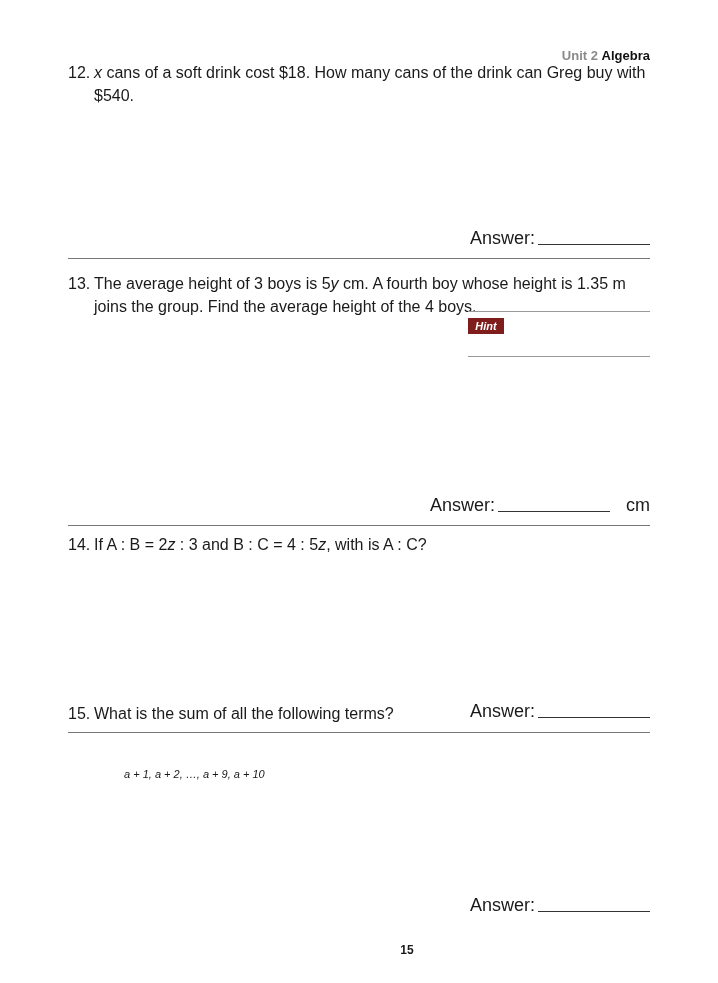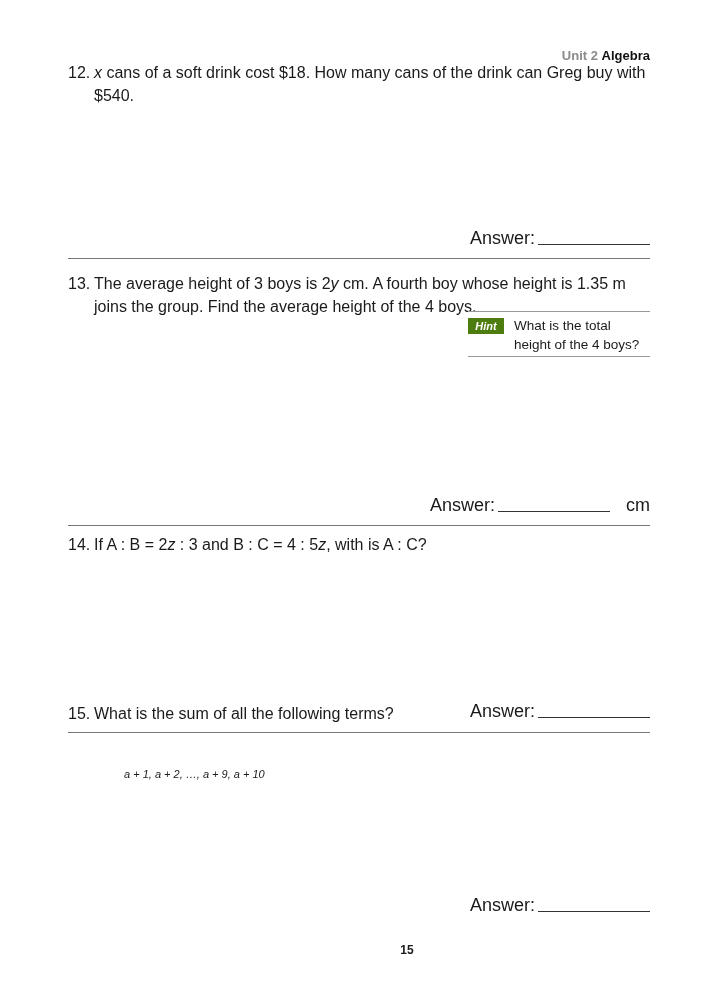--- a/index.html
+++ b/index.html
@@ -10,21 +10,21 @@
     .header .topic { color: #111; font-weight: bold; }
     .q { position: absolute; left: 68px; width: 582px; font-size: 16px; line-height: 23px; }
     .q .num { position: absolute; left: 0; top: 0; }
     .q .text { display: block; padding-left: 26px; }
     .answer { position: absolute; right: 68px; font-size: 18px; display: flex; align-items: flex-end; }
     .answer .line { display: inline-block; height: 1px; background: #333; margin-left: 3px; margin-bottom: 4px; }
     .answer .unit { margin-left: 16px; }
     .divider { position: absolute; left: 68px; width: 582px; height: 1px; background: #777; }
     .hint { position: absolute; left: 468px; top: 311px; width: 182px; height: 44px;
             border-top: 1px solid #999; border-bottom: 1px solid #999; }
-    .hint .badge { position: absolute; left: 0; top: 6px; width: 36px; height: 16px; background: #4d7c0f;
+    .hint .badge { position: absolute; left: 0; top: 6px; width: 36px; height: 16px; background: #7f1d1d;
                    color: #fff; font-weight: bold; font-style: italic; font-size: 11px; line-height: 16px; text-align: center; }
     .hint .htext { position: absolute; left: 46px; top: 4px; font-size: 13.5px; line-height: 19px; }
     .terms { position: absolute; left: 124px; top: 768px; font-size: 11px; }
     .footer { position: absolute; top: 943px; left: 0; width: 718px; text-align: center; font-weight: bold; font-size: 12px; padding-left: 48px; }
   </style>
 </head>
 <body>
 
 <div class="header">
   <span class="unit">Unit 2</span>
@@ -36,28 +36,24 @@
   <span class="text"><i>x</i><span> cans of a soft drink cost $18. How many cans of the drink can Greg buy with $540.</span></span>
 </div>
 <div class="answer" style="top:228px;">
   <span>Answer:</span>
   <span class="line" style="width:112px;"></span>
 </div>
 <div class="divider" style="top:258px;"></div>
 
 <div class="q" style="top:272px;">
   <span class="num">13.</span>
-  <span class="text"><span>The average height of 3 boys is 2</span><i>y</i><span> cm. A fourth boy whose height is 1.35 m joins the group. Find the average height of the 4 boys.</span></span>
+  <span class="text"><span>The average height of 3 boys is 5</span><i>y</i><span> cm. A fourth boy whose height is 1.35 m joins the group. Find the average height of the 4 boys.</span></span>
 </div>
 <div class="hint">
   <span class="badge">Hint</span>
-  <div class="htext">
-    <div>What is the total</div>
-    <div>height of the 4 boys?</div>
-  </div>
 </div>
 <div class="answer" style="top:495px;">
   <span>Answer:</span>
   <span class="line" style="width:112px;"></span>
   <span class="unit">cm</span>
 </div>
 <div class="divider" style="top:525px;"></div>
 
 <div class="q" style="top:533px;">
   <span class="num">14.</span>

